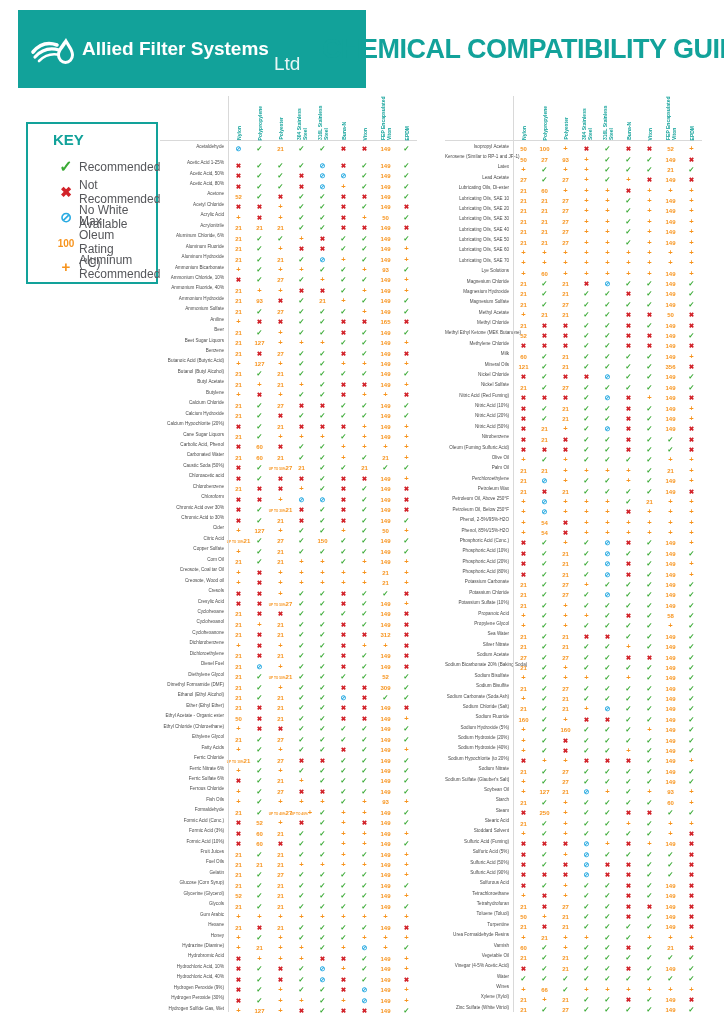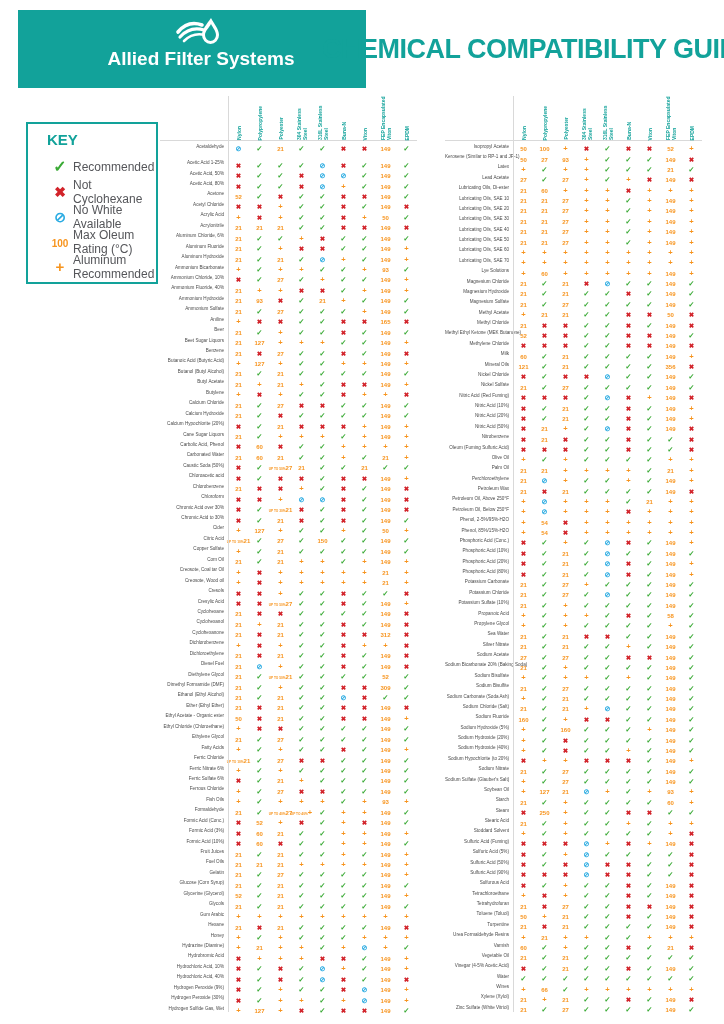--- a/index.html
+++ b/index.html
@@ -1,28 +1,28 @@
 <!DOCTYPE html>
 <html><head>
 <meta charset="utf-8">
 <style>
   html,body{margin:0;padding:0;background:#fff;}
   #page{position:relative;width:724px;height:1024px;background:#fff;overflow:hidden;
         font-family:"Liberation Sans",sans-serif;}
   
   .logo-box{position:absolute;left:18px;top:10px;width:348px;height:78px;background:#12A29A;
-            display:flex;align-items:center;padding-left:12px;box-sizing:border-box;flex-direction:column;}
+            display:flex;align-items:center;padding-left:12px;box-sizing:border-box;}
   .logo-text{color:#fff;font-size:19px;font-weight:bold;margin-left:6px;white-space:nowrap;}
   .logo-ltd{color:#fff;font-size:19px;font-weight:300;margin-left:5px;opacity:.9;margin-top:29px;}
   .page-title{position:absolute;left:322px;top:10px;height:78px;width:390px;display:flex;
               align-items:center;color:#12A29A;font-size:27px;font-weight:bold;
               letter-spacing:-.5px;white-space:nowrap;}
   
   .key-box{position:absolute;left:26px;top:122px;width:132px;height:162px;border:2px solid #12A29A;
-           box-sizing:border-box;padding:7px 19px;}
+           box-sizing:border-box;padding:7px 25px;}
   .key-title{color:#12A29A;font-size:15px;font-weight:bold;margin-bottom:6px;}
   .key-item{display:flex;align-items:center;height:25px;}
   .key-ic{width:26px;text-align:center;flex:0 0 26px;}
   .key-lbl{font-size:12px;color:#55565A;}
   .disclaimer{position:absolute;left:26px;top:300px;width:152px;font-size:8.5px;font-style:italic;
               color:#55565A;line-height:1.6;}
   
   .ctable{position:absolute;top:96px;width:257px;}
   .t-left{left:160px;}
   .t-right{left:445px;}
@@ -75,21 +75,21 @@
 
   <div class="key-box">
     <div class="key-title">KEY</div>
     <div id="key-items">
         <div class="key-item">
           <span class="key-ic"><span><span class="k-ok">✓</span></span></span>
           <span class="key-lbl">Recommended</span>
         </div>
         <div class="key-item">
           <span class="key-ic"><span><span class="k-no">✖</span></span></span>
-          <span class="key-lbl">Not Cyclohexane</span>
+          <span class="key-lbl">Not Recommended</span>
         </div>
         <div class="key-item">
           <span class="key-ic"><span><span class="k-nd">⊘</span></span></span>
           <span class="key-lbl">No White Available</span>
         </div>
         <div class="key-item">
           <span class="key-ic"><span><span class="k-tp">100</span></span></span>
           <span class="key-lbl">Max Oleum Rating (°C)</span>
         </div>
         <div class="key-item">

